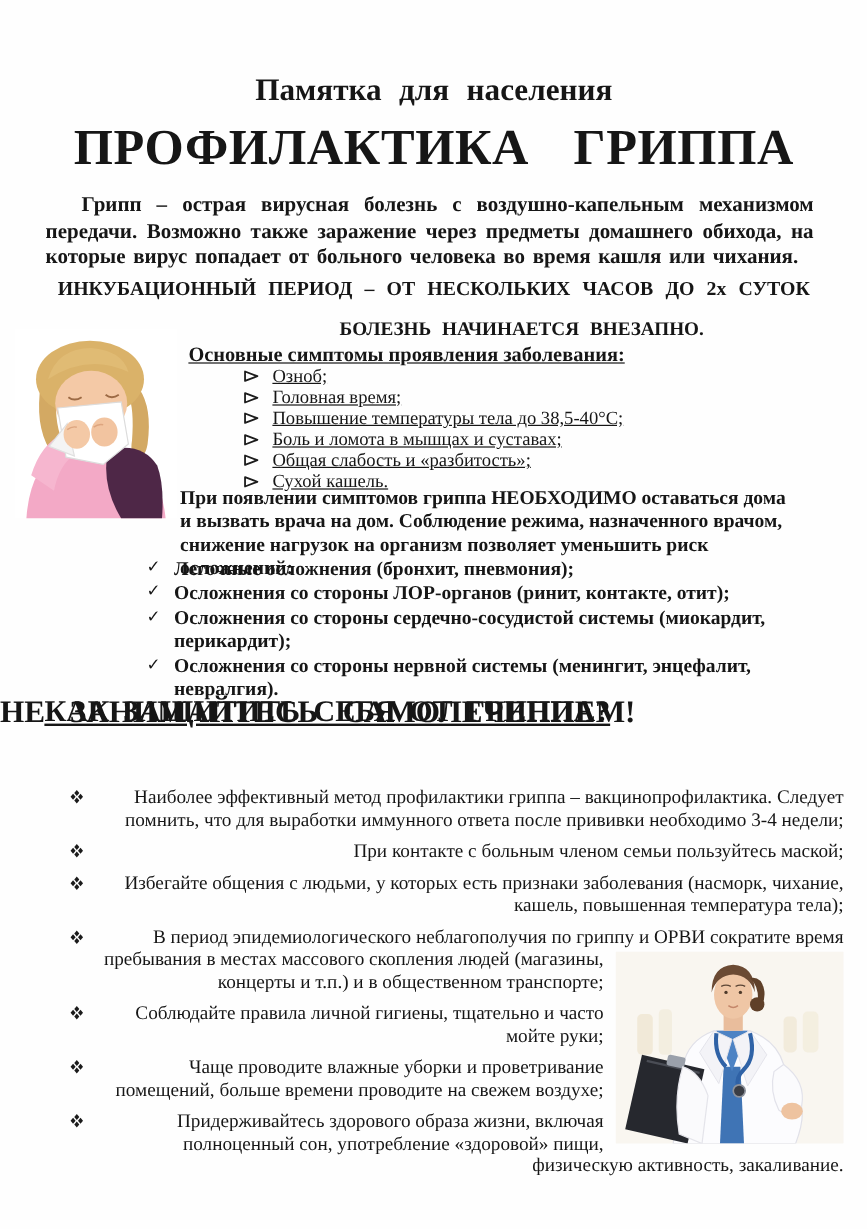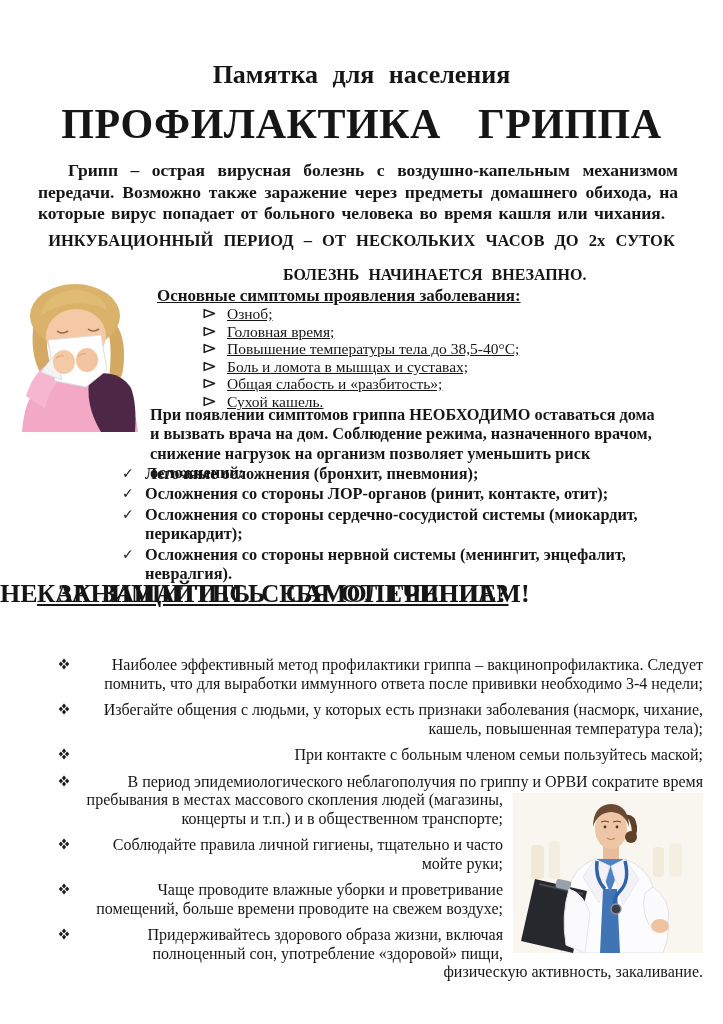--- a/index.html
+++ b/index.html
@@ -187,32 +187,32 @@
     </div>
     <div class="p-item">
       <span class="star-bullet">
           <svg width="12" height="12" viewBox="0 0 12 12" fill="#1b1b1b">
             <path d="M6 .4 L8.1 2.9 L6 5.4 L3.9 2.9 Z"></path>
             <path d="M2.9 3.5 L5 6 L2.9 8.5 L.8 6 Z"></path>
             <path d="M9.1 3.5 L11.2 6 L9.1 8.5 L7 6 Z"></path>
             <path d="M6 6.6 L8.1 9.1 L6 11.6 L3.9 9.1 Z"></path>
           </svg>
         </span>
+      <span>При контакте с больным членом семьи пользуйтесь маской;</span>
+    </div>
+    <div class="p-item">
+      <span class="star-bullet">
+          <svg width="12" height="12" viewBox="0 0 12 12" fill="#1b1b1b">
+            <path d="M6 .4 L8.1 2.9 L6 5.4 L3.9 2.9 Z"></path>
+            <path d="M2.9 3.5 L5 6 L2.9 8.5 L.8 6 Z"></path>
+            <path d="M9.1 3.5 L11.2 6 L9.1 8.5 L7 6 Z"></path>
+            <path d="M6 6.6 L8.1 9.1 L6 11.6 L3.9 9.1 Z"></path>
+          </svg>
+        </span>
       <span>Избегайте общения с людьми, у которых есть признаки заболевания (насморк, чихание, кашель, повышенная температура тела);</span>
-    </div>
-    <div class="p-item">
-      <span class="star-bullet">
-          <svg width="12" height="12" viewBox="0 0 12 12" fill="#1b1b1b">
-            <path d="M6 .4 L8.1 2.9 L6 5.4 L3.9 2.9 Z"></path>
-            <path d="M2.9 3.5 L5 6 L2.9 8.5 L.8 6 Z"></path>
-            <path d="M9.1 3.5 L11.2 6 L9.1 8.5 L7 6 Z"></path>
-            <path d="M6 6.6 L8.1 9.1 L6 11.6 L3.9 9.1 Z"></path>
-          </svg>
-        </span>
-      <span>При контакте с больным членом семьи пользуйтесь маской;</span>
     </div>
     <div class="p-item">
       <span class="star-bullet">
           <svg width="12" height="12" viewBox="0 0 12 12" fill="#1b1b1b">
             <path d="M6 .4 L8.1 2.9 L6 5.4 L3.9 2.9 Z"></path>
             <path d="M2.9 3.5 L5 6 L2.9 8.5 L.8 6 Z"></path>
             <path d="M9.1 3.5 L11.2 6 L9.1 8.5 L7 6 Z"></path>
             <path d="M6 6.6 L8.1 9.1 L6 11.6 L3.9 9.1 Z"></path>
           </svg>
         </span>

